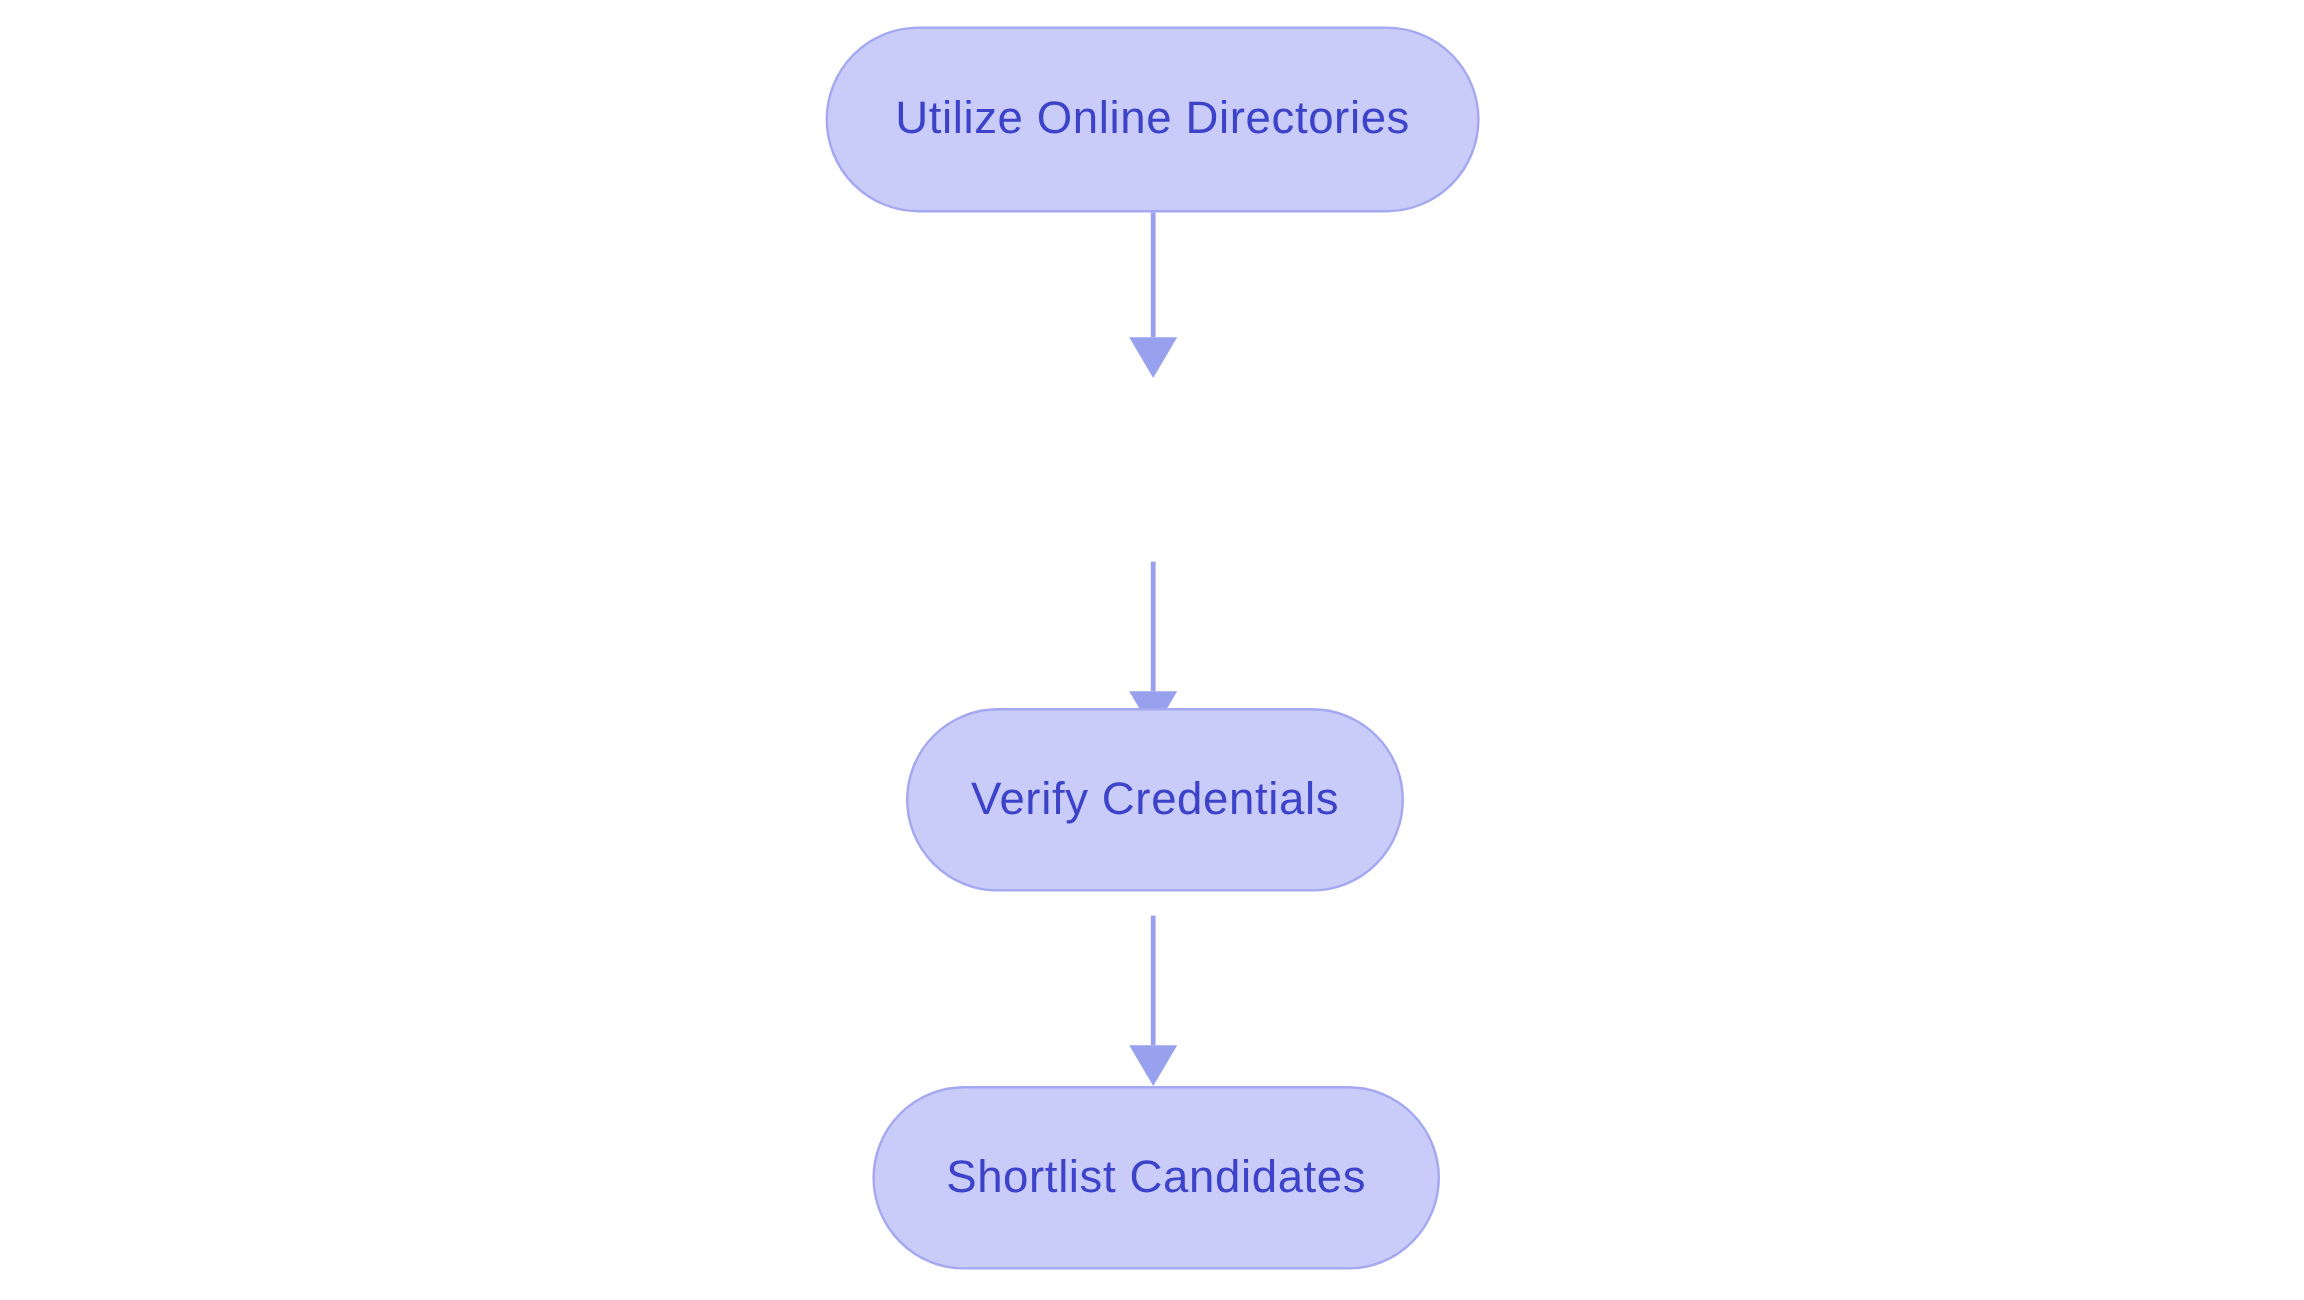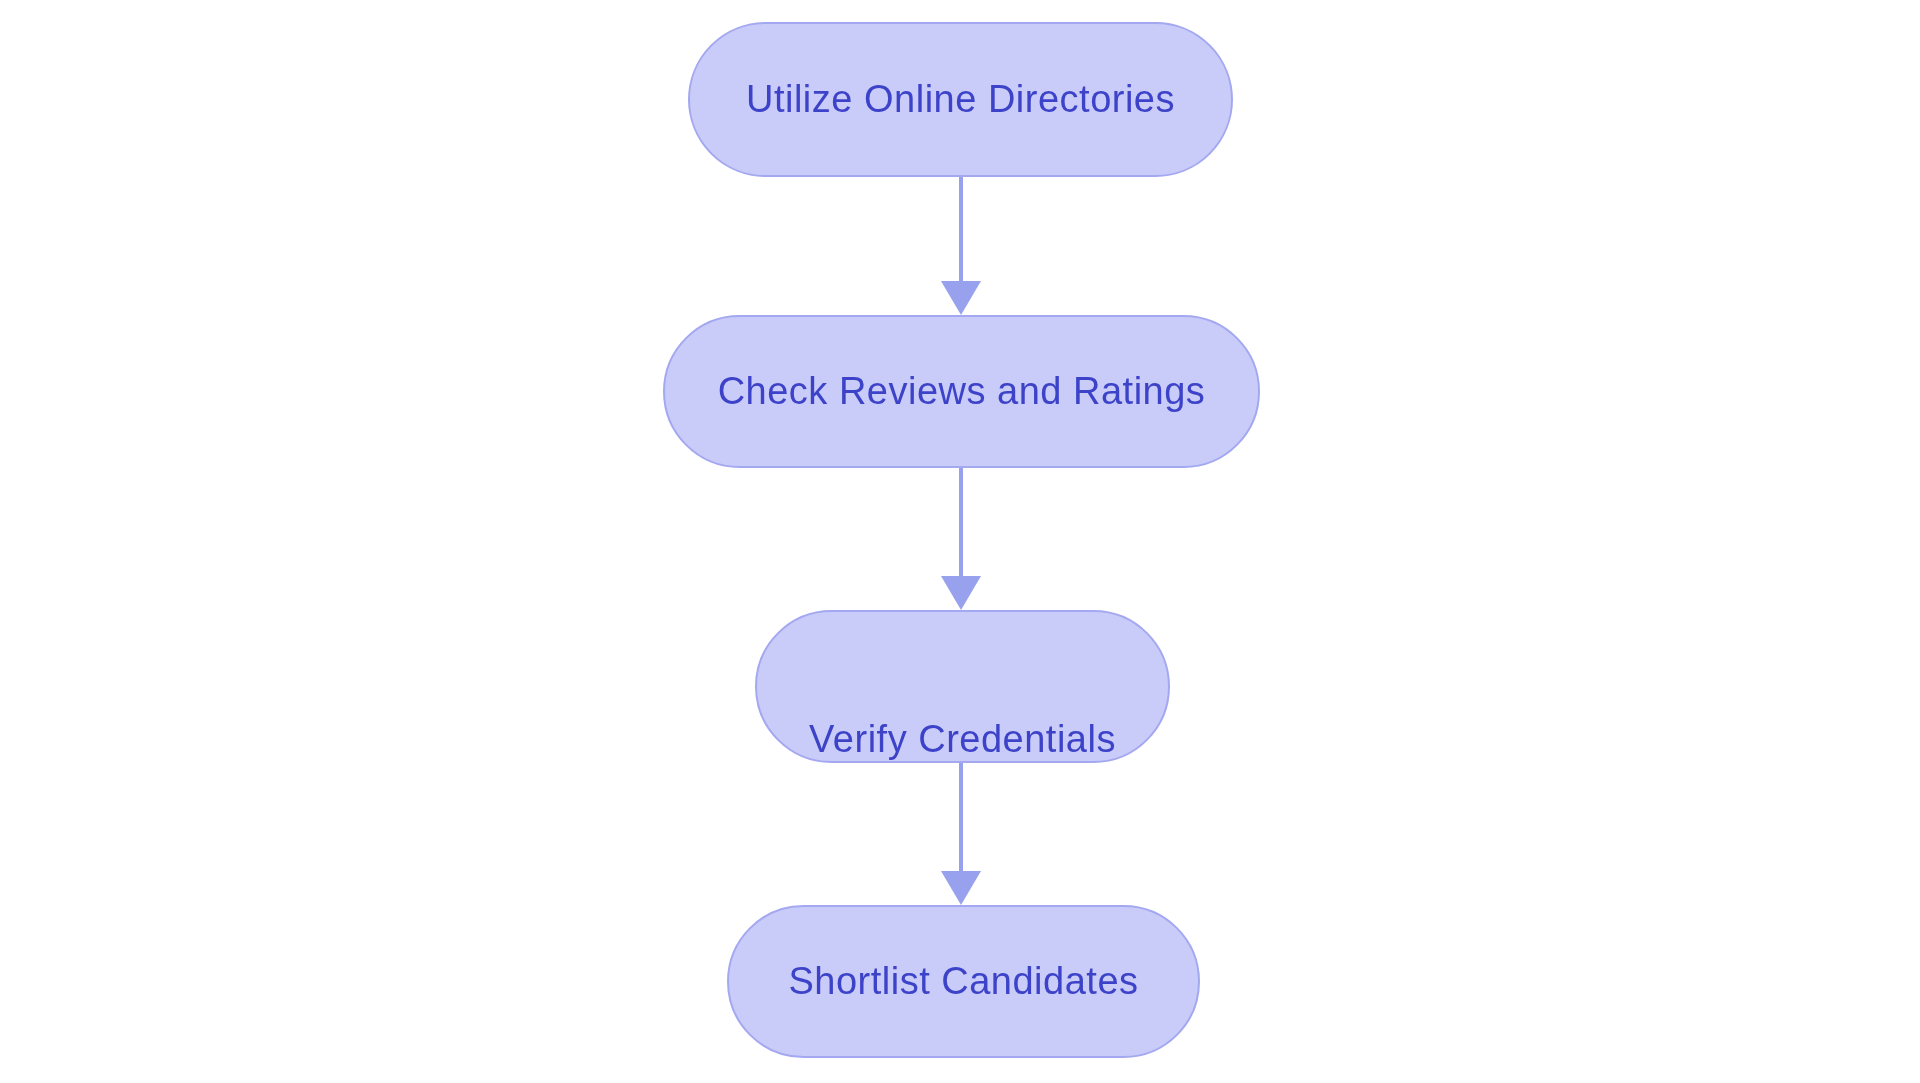--- a/index.html
+++ b/index.html
@@ -28,21 +28,21 @@
     display: flex;
     align-items: center;
     justify-content: center;
     font-size: 38px;
     letter-spacing: 0.5px;
     text-align: center;
     white-space: nowrap;
   }
   .n1 { left: 688px; top: 22px;  width: 545px; height: 155px; }
   .n2 { left: 663px; top: 315px; width: 597px; height: 153px; }
-  .n3 { left: 755px; top: 610px; width: 415px; height: 153px; align-items: flex-end; }
+  .n3 { left: 755px; top: 590px; width: 415px; height: 153px; }
   .n4 { left: 727px; top: 905px; width: 473px; height: 153px; align-items: center; }
 
   .arrow {
     position: absolute;
     left: 941px;
     width: 40px;
     display: flex;
     flex-direction: column;
     align-items: center;
   }
@@ -69,23 +69,20 @@
 
   <div class="node n1">
     <span>Utilize Online Directories</span>
   </div>
 
   <div class="arrow a1">
     <div class="shaft"></div>
     <div class="head"></div>
   </div>
 
-  <div class="node n2">
-    <span>Check Reviews and Ratings</span>
-  </div>
 
   <div class="arrow a2">
     <div class="shaft"></div>
     <div class="head"></div>
   </div>
 
   <div class="node n3">
     <span>Verify Credentials</span>
   </div>
 

